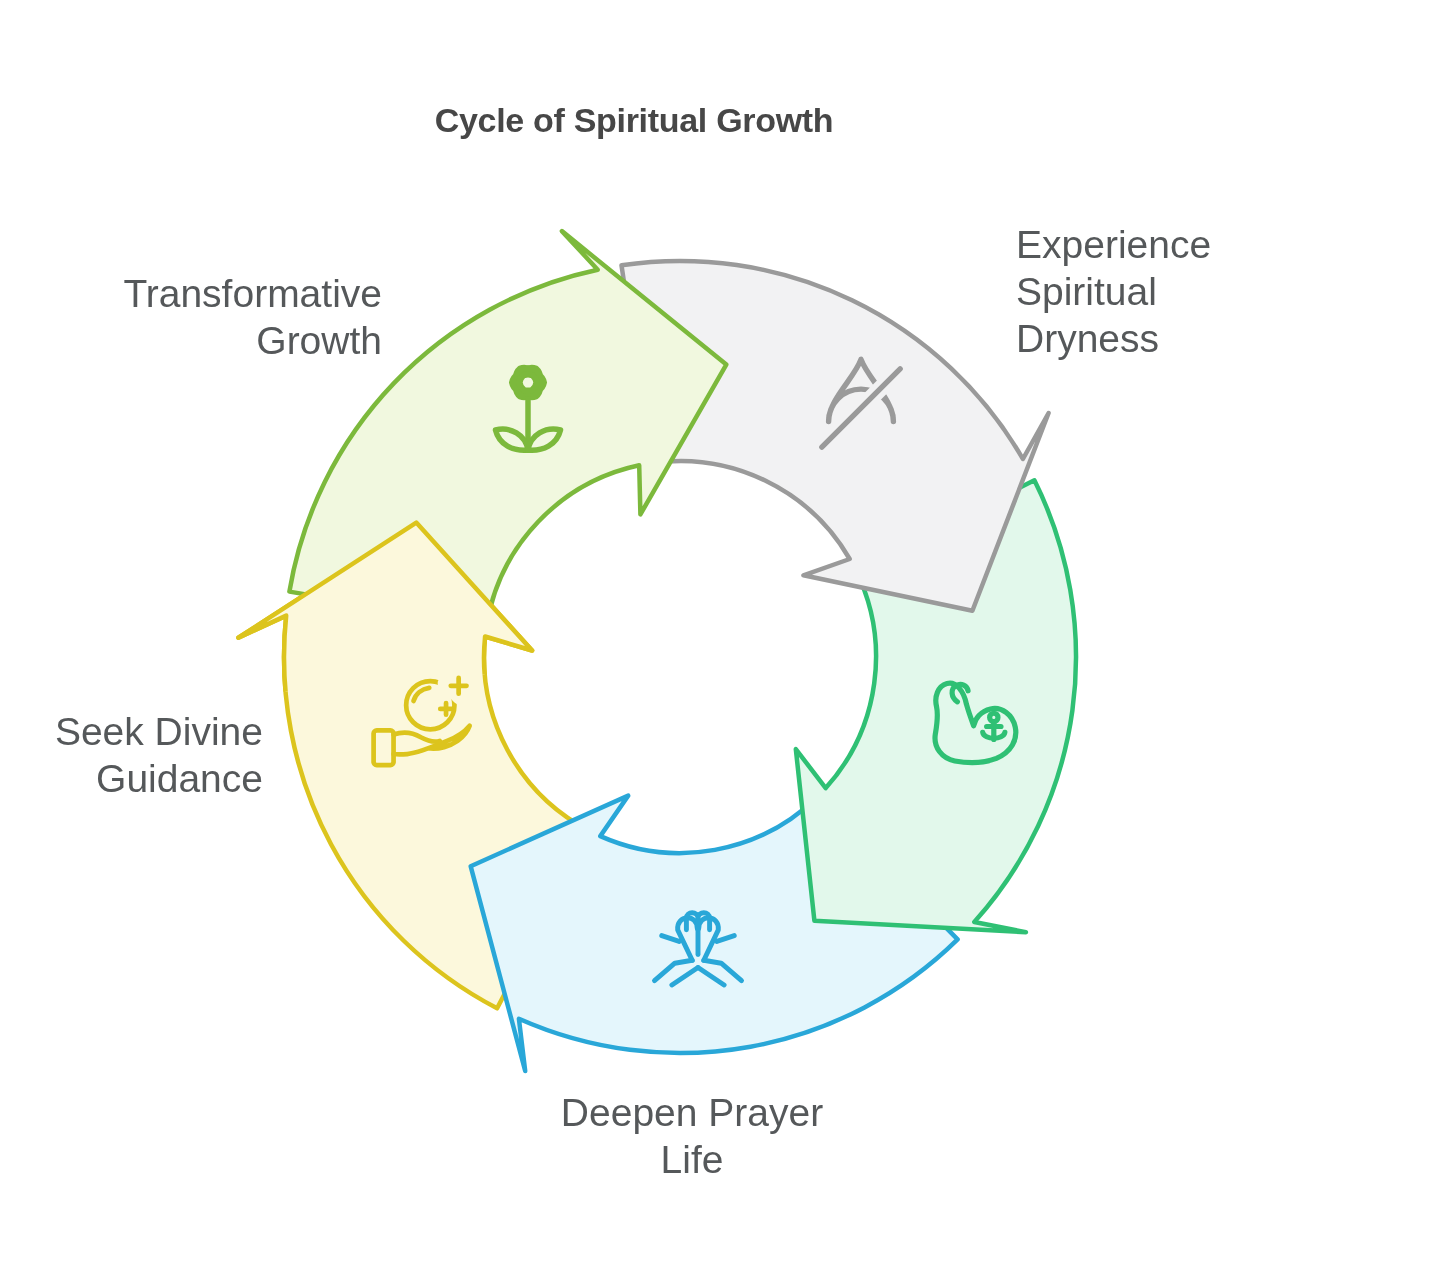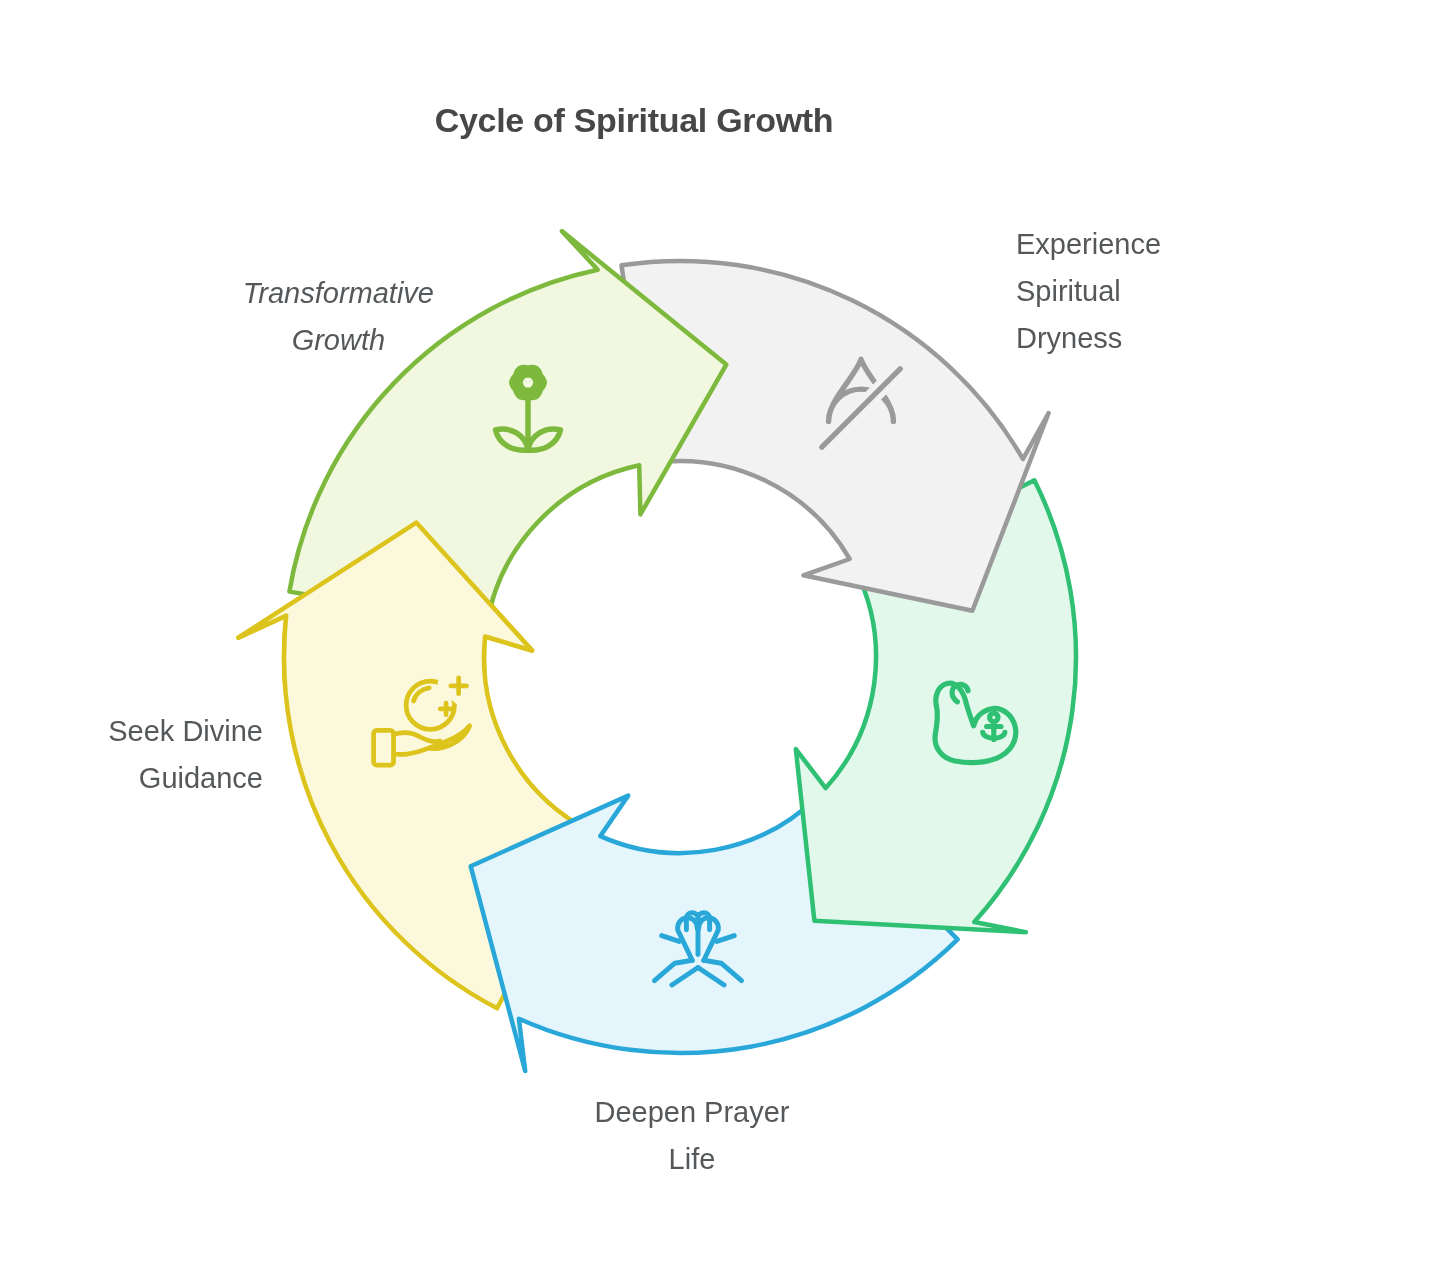--- a/index.html
+++ b/index.html
@@ -6,27 +6,27 @@
   #stage{
     position:relative;width:1444px;height:1276px;background:#ffffff;overflow:hidden;
     font-family:"Liberation Sans", sans-serif;
   }
   #cycle-svg{position:absolute;left:0;top:0;}
   .page-title{
     position:absolute;left:634px;top:101px;transform:translateX(-50%);
     font-size:34px;font-weight:bold;letter-spacing:-0.3px;white-space:nowrap;
   }
   .step-label{
-    position:absolute;font-size:29px;line-height:47px;white-space:pre-line;
+    position:absolute;font-size:39px;line-height:47px;white-space:pre-line;
   }
   #label-dryness{left:1016px;top:221px;text-align:left;}
   #label-exercise{left:1136px;top:703px;text-align:left;}
   #label-prayer{left:692px;top:1089px;transform:translateX(-50%);text-align:center;}
   #label-guidance{right:1181px;top:708px;text-align:right;}
-  #label-growth{right:1010px;top:270px;text-align:center;font-style:italic;}
+  #label-growth{right:1062px;top:270px;text-align:right;}
 </style>
 </head>
 <body>
 
 <div id="stage" style="background: rgb(255, 255, 255);">
 
   <svg id="cycle-svg" width="1444" height="1276" viewBox="0 0 1444 1276" xmlns="http://www.w3.org/2000/svg">
 
     <g id="arrow-layer">
         <path d="M 589.5 830.9 L 497.1 1008.3 A 396 396 0 0 1 286.2 615.6 L 238.4 637.7 L 416.3 522.6 L 532.1 650.5 L 485.1 636.5 A 196 196 0 0 0 589.5 830.9 Z" fill="#fcf8dc" stroke="#dcc41d" stroke-width="4.5" stroke-linejoin="round"></path>

